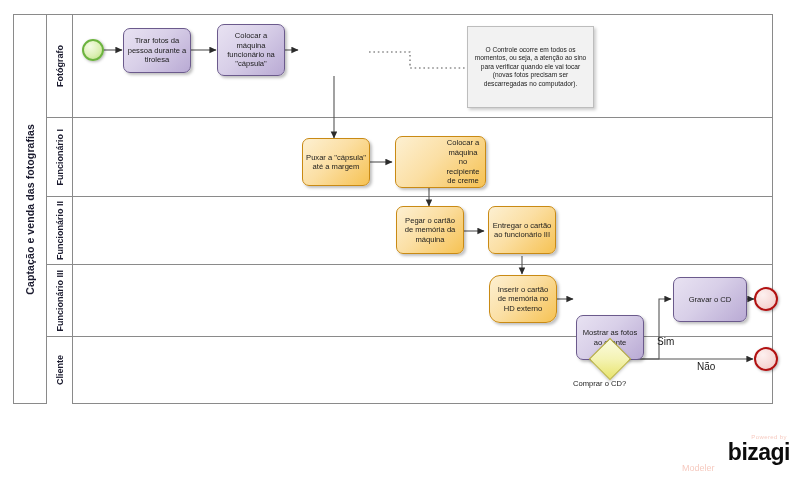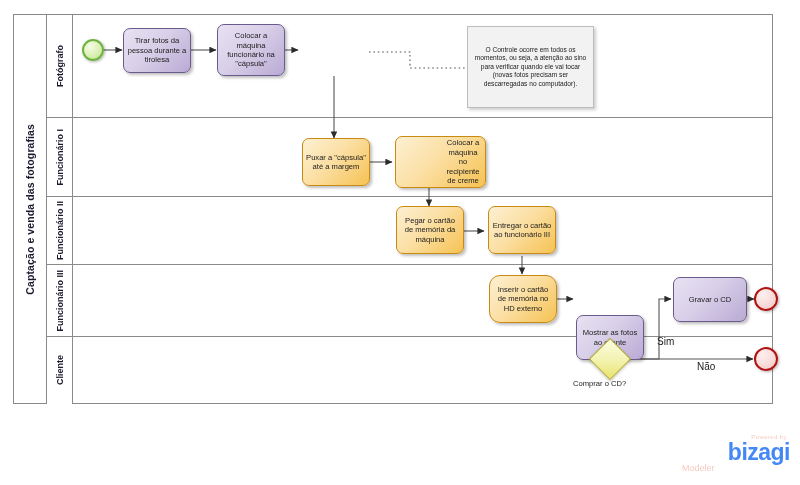--- a/index.html
+++ b/index.html
@@ -190,21 +190,21 @@
     color: #f6c7bc;
     margin-right: 3px;
     display: block;
     line-height: 8px;
   }
   .wm-bizagi {
     font-size: 23px;
     line-height: 22px;
     font-weight: bold;
     letter-spacing: -.5px;
-    color: #3b82f6;
+    color: #000000;
     display: block;
   }
   .wm-modeler {
     font-size: 9px;
     line-height: 10px;
     color: #f6c7bc;
     display: block;
     text-align: left;
   }
 </style>

